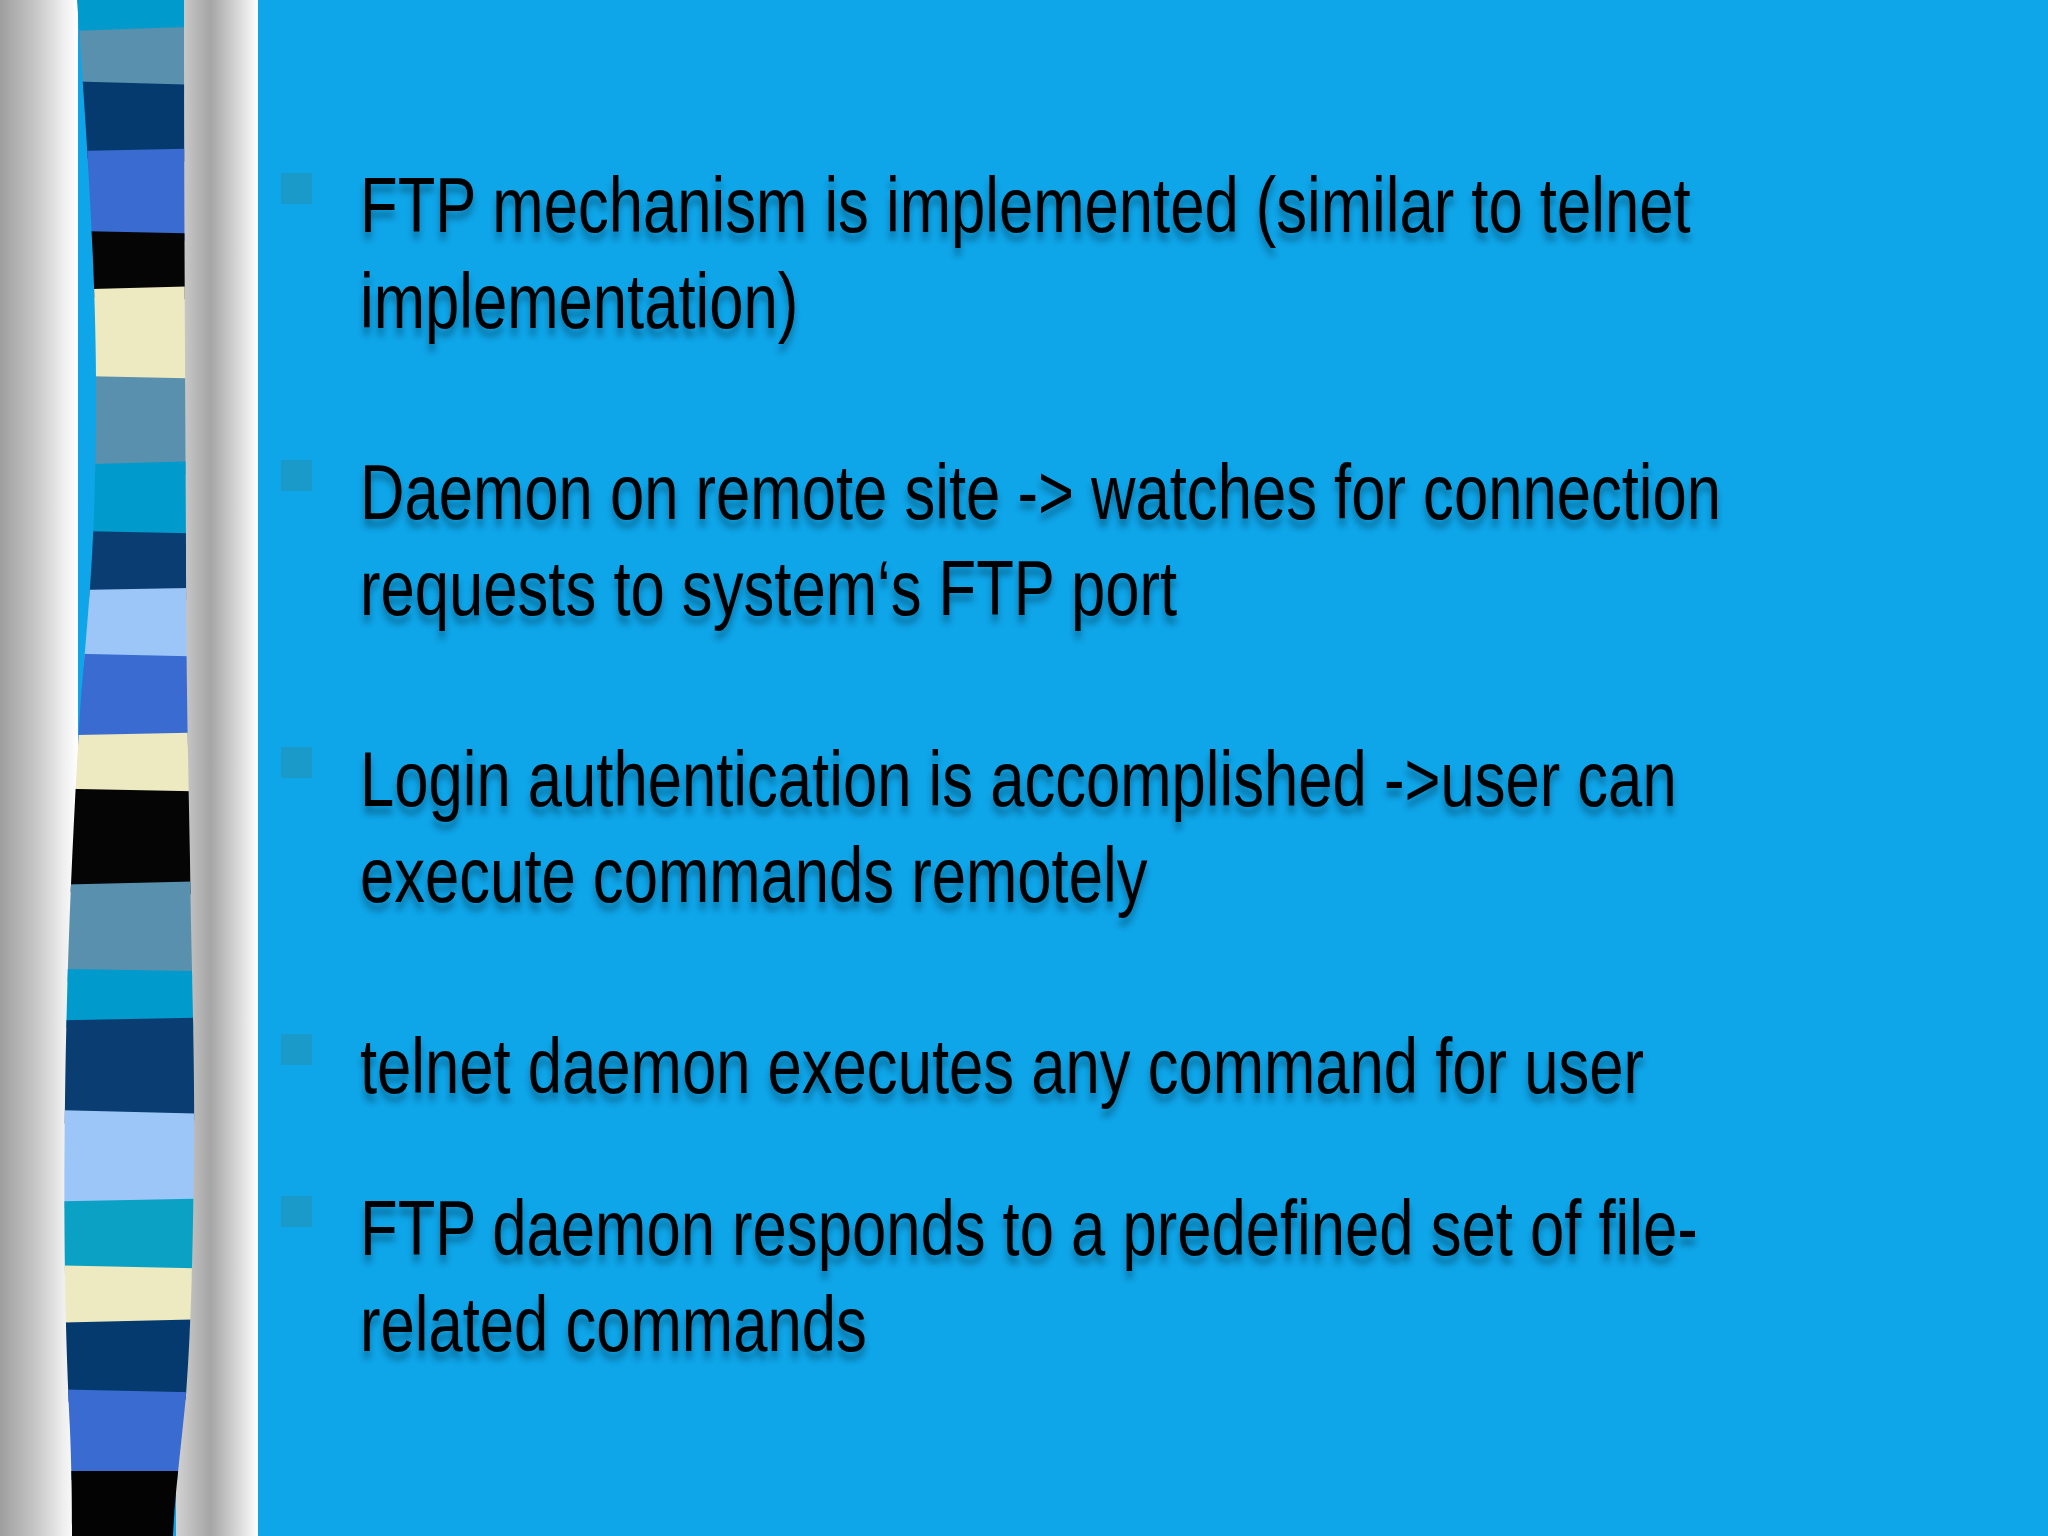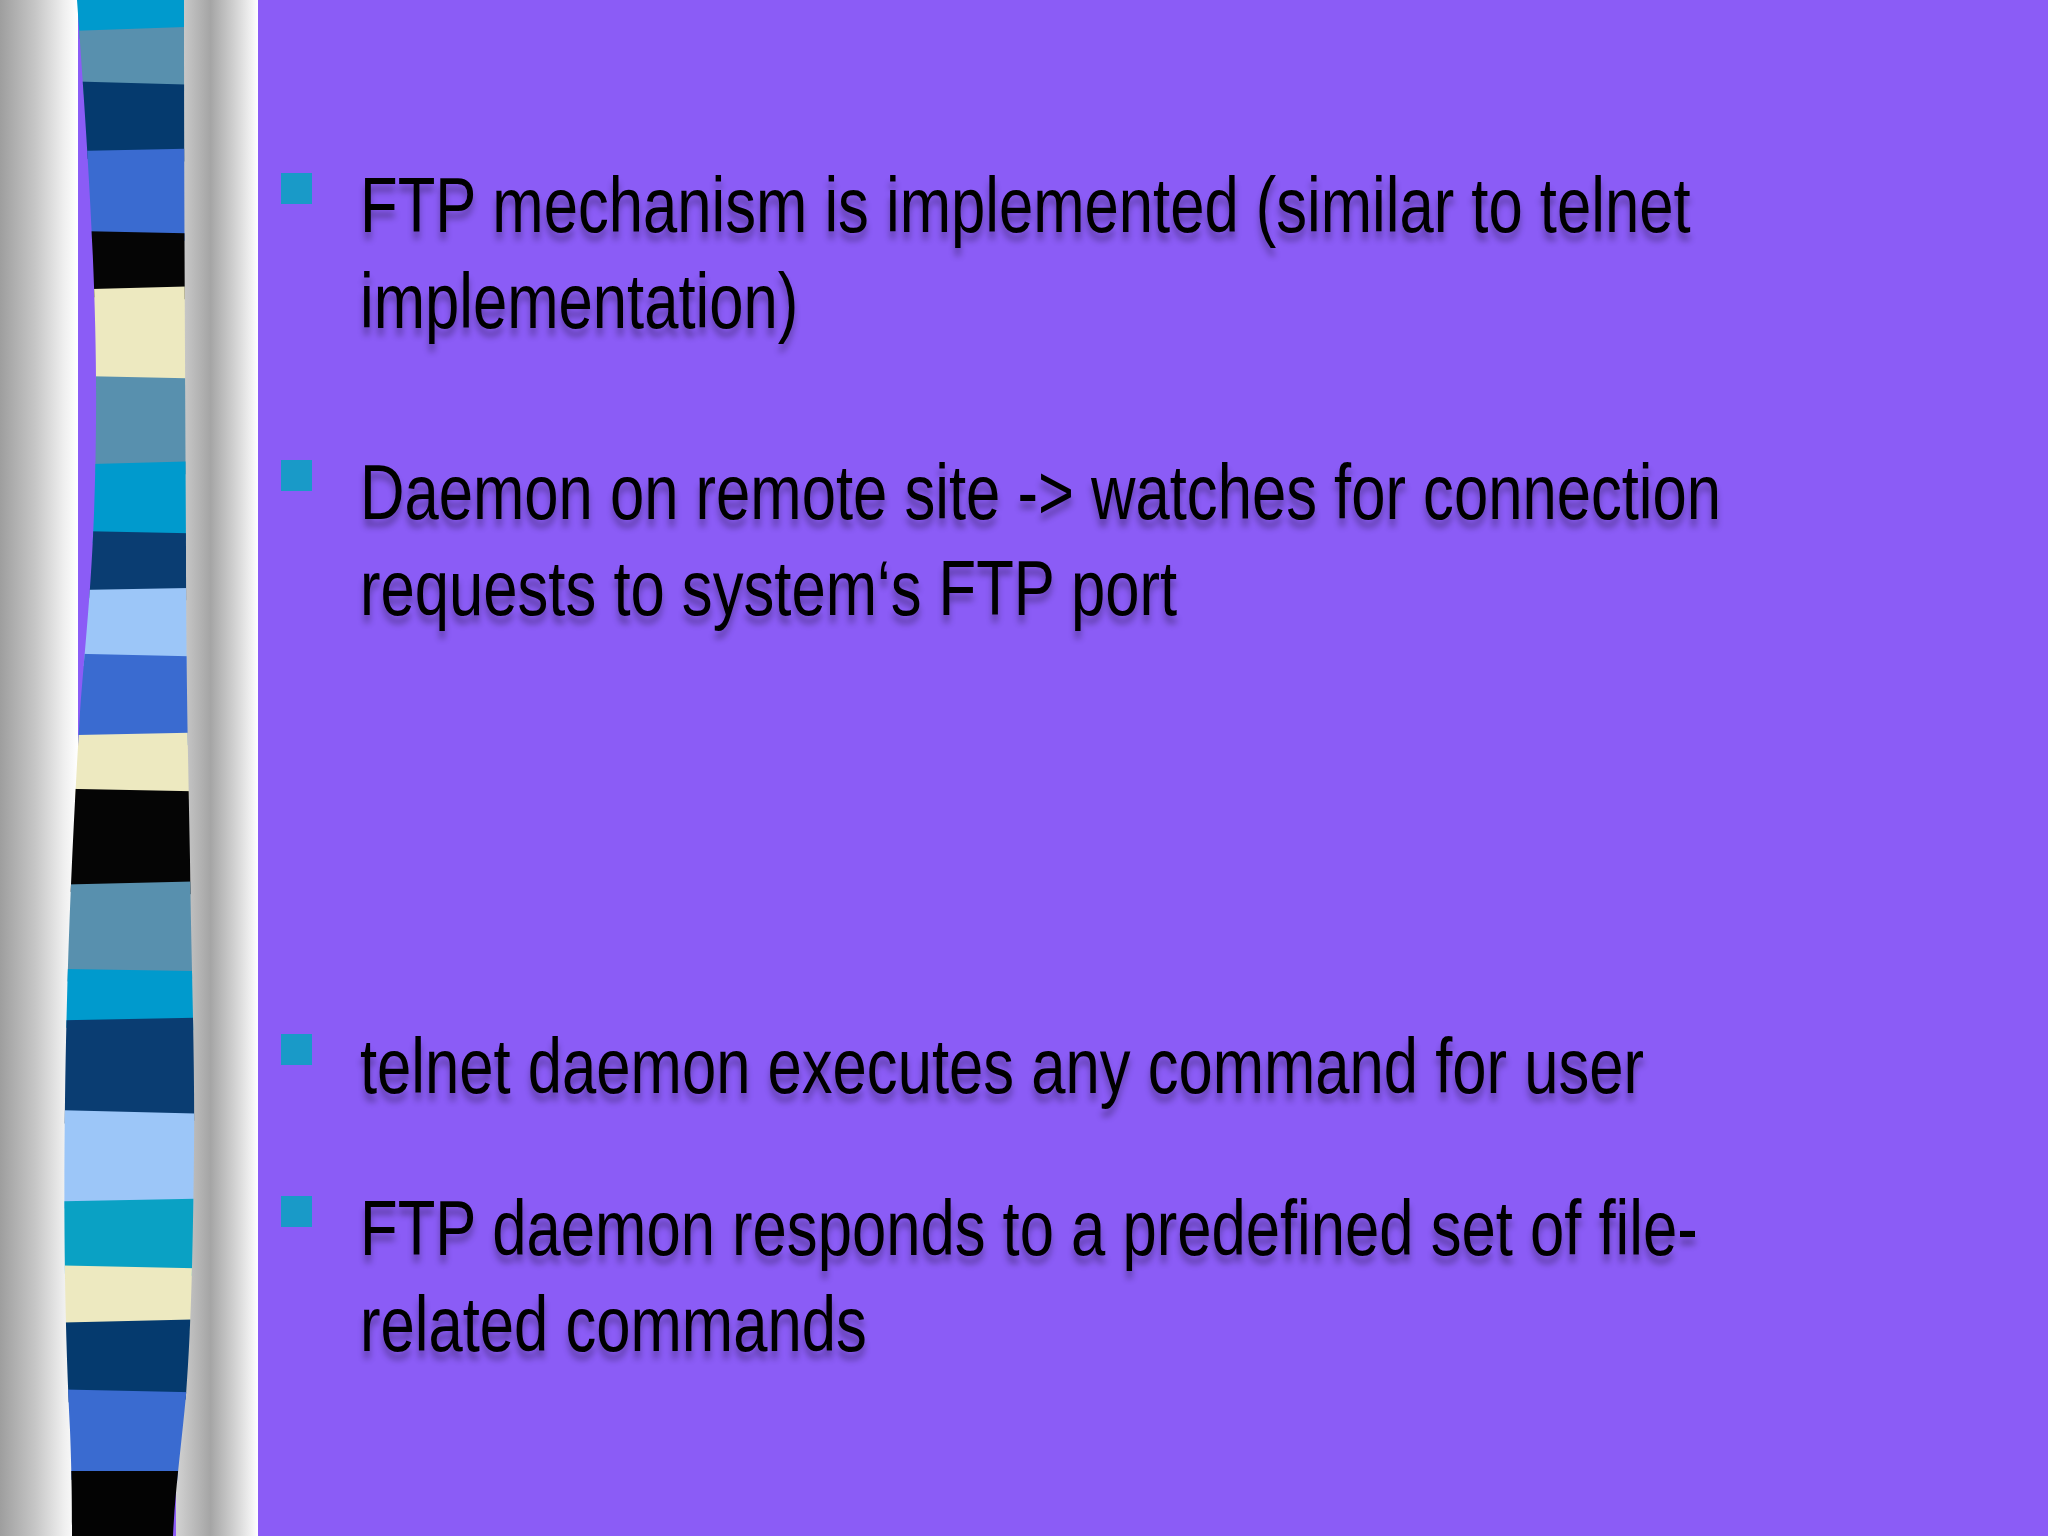--- a/index.html
+++ b/index.html
@@ -7,21 +7,21 @@
     padding: 0;
     width: 2048px;
     height: 1536px;
     overflow: hidden;
     background: #fefefe;
   }
   .slide {
     position: relative;
     width: 2048px;
     height: 1536px;
-    background: #8b5cf6;
+    background: #0ea5e9;
     font-family: "Liberation Sans", "DejaVu Sans", sans-serif;
   }
   
   .left-shade {
     position: absolute;
     left: 0; top: 0;
     width: 78px; height: 1536px;
     background: linear-gradient(90deg, #9e9e9e 0%, #c6c6c6 45%, #efefef 82%, #ffffff 100%);
   }
   .right-shade {
@@ -122,20 +122,27 @@
   </div>
 
   <div class="bullet-row" style="top:444px">
     <span class="marker" style="background: rgb(25, 154, 200);"></span>
     <div class="btext">
       <span class="bline">Daemon on remote site -&gt; watches for connection</span>
       <span class="bline">requests to system‘s FTP port</span>
     </div>
   </div>
 
+  <div class="bullet-row" style="top:731px">
+    <span class="marker" style="background: rgb(25, 154, 200);"></span>
+    <div class="btext">
+      <span class="bline">Login authentication is accomplished -&gt;user can</span>
+      <span class="bline">execute commands remotely</span>
+    </div>
+  </div>
 
   <div class="bullet-row" style="top:1180px">
     <span class="marker" style="background: rgb(25, 154, 200);"></span>
     <div class="btext">
       <span class="bline">FTP daemon responds to a predefined set of file-</span>
       <span class="bline">related commands</span>
     </div>
   </div>
 
   <div class="bullet-row" style="top:1018px">

